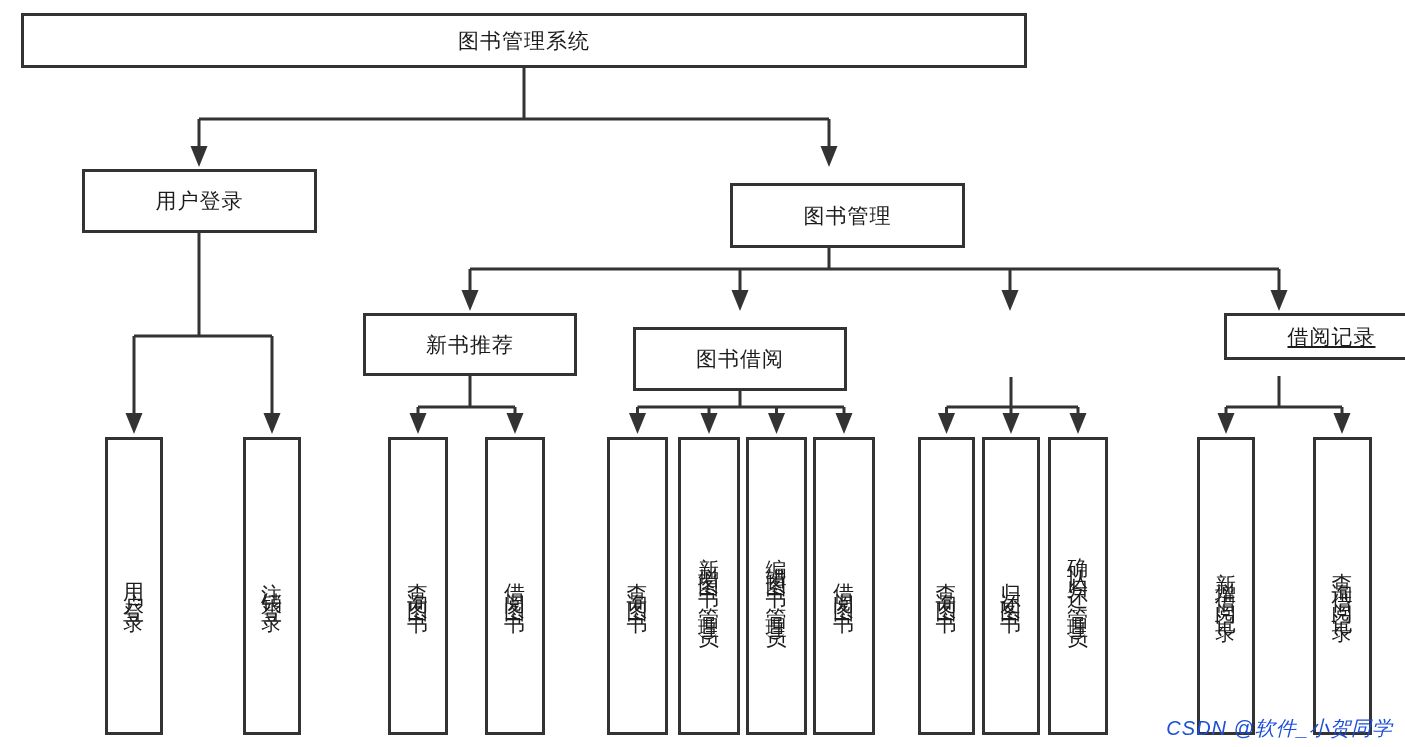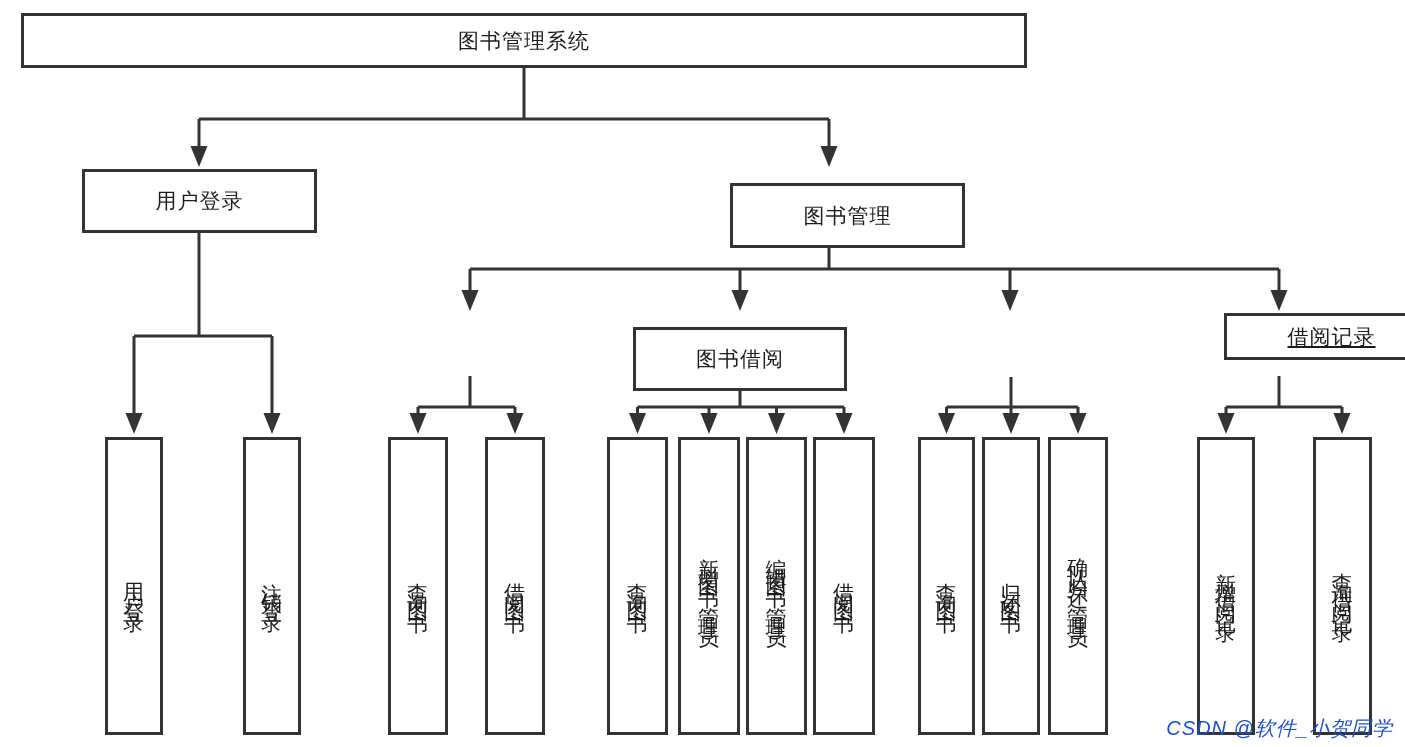--- a/index.html
+++ b/index.html
@@ -108,20 +108,23 @@
     <span>图书管理系统</span>
   </div>
 
   <div class="node node-h" style="left:82px; top:169px; width:235px; height:64px;">
     <span>用户登录</span>
   </div>
   <div class="node node-h" style="left:712px; top:183px; width:235px; height:65px;margin-left:18px;">
     <span>图书管理</span>
   </div>
 
+  <div class="node node-h" style="left:363px; top:313px; width:214px; height:63px;">
+    <span>新书推荐</span>
+  </div>
   <div class="node node-h" style="left:633px; top:313px; width:214px; height:64px;margin-top:14px;">
     <span>图书借阅</span>
   </div>
   <div class="node node-h" style="left:1224px; top:313px; width:215px; height:47px;text-decoration:underline;">
     <span>借阅记录</span>
   </div>
 
   <div class="node node-v" style="left:105px; top:437px; width:58px; height:298px;">
     <span class="vtext">用户登录</span>
   </div>

